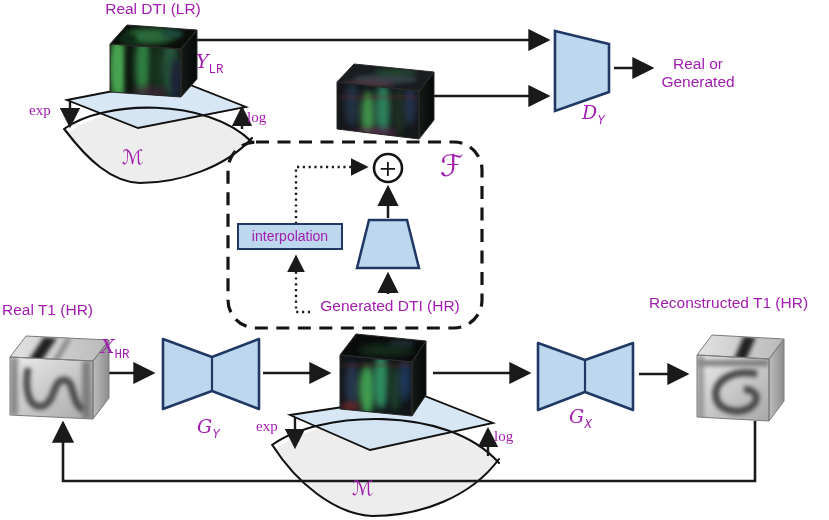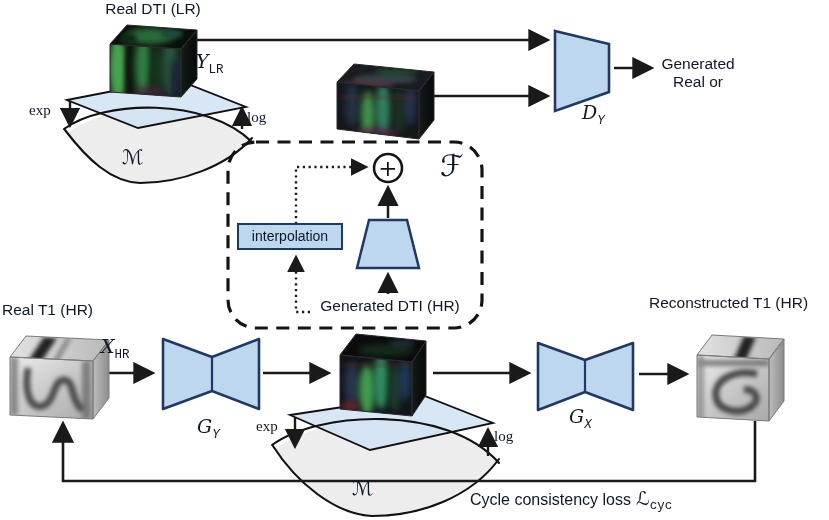--- a/index.html
+++ b/index.html
@@ -1,21 +1,21 @@
 <!DOCTYPE html>
 <html style="--node_fill: #bdd7ee; --node_stroke: #1f3864; --plane_fill: #cfe2f3; --manifold_fill: #ededed; --line_color: #1a1a1a; --dashed_color: #141414; --background: #ffffff;"><head>
 <meta charset="utf-8">
 <style>
   html,body{margin:0;padding:0;background:#fff;}
   .canvas{
     position:relative;width:829px;height:520px;background:var(--background,#fff);
     font-family:"Liberation Sans",sans-serif;color:#111;overflow:hidden;
   }
   .canvas svg{position:absolute;left:0;top:0;}
-  .lbl{position:absolute;white-space:nowrap;font-size:15.5px;line-height:1.15;color:#0f172a;}
+  .lbl{position:absolute;white-space:nowrap;font-size:15.5px;line-height:1.15;color:#a21caf;}
   .ctr{text-align:center;}
   .mathlbl{font-family:"DejaVu Serif",serif;font-style:italic;font-size:19px;}
   .mathlbl sub, .cyc sub{font-size:12.5px;font-style:normal;font-family:Liberation Mono, monospace;line-height:0;}
   .mathlbl sub.it{font-style:italic;}
   .script{font-family:"DejaVu Serif","DejaVu Sans",serif;font-style:normal;}
   .fun{font-size:30px;}
   .mman{font-size:20px;}
   .serifsm{font-family:Liberation Serif, serif;font-size:15px;}
   .interp-lbl{font-size:14px;width:104px;text-align:center;line-height:25px;}
   .twoline div{line-height:18px;}
@@ -267,37 +267,36 @@
       <polygon points="697,355 769,359 769,421 697,417"></polygon>
     </g>
   </g>
 </svg>
 
 <span class="lbl ctr" style="left:93px;top:0px;width:120px;">Real DTI (LR)</span>
 <span class="lbl mathlbl" style="left:196px;top:51px;"><i>Y</i><sub>LR</sub></span>
 
 <span class="lbl mathlbl" style="left:582px;top:102px;"><i>D</i><sub class="it">Y</sub></span>
 <span class="lbl ctr twoline" style="left:650px;top:55px;width:96px;">
+  <div>Real or</div>
   <div>Generated</div>
-  <div>Real or</div>
 </span>
 
 <span class="lbl script fun" style="left:440px;top:149px;">ℱ</span>
 <span class="lbl interp-lbl" style="left:238px;top:224px;">interpolation</span>
 <span class="lbl ctr" style="left:305px;top:297px;width:170px;">Generated DTI (HR)</span>
 
 <span class="lbl" style="left:2px;top:301px;">Real T1 (HR)</span>
 <span class="lbl mathlbl" style="left:101px;top:336px;"><i>X</i><sub>HR</sub></span>
 <span class="lbl mathlbl" style="left:197px;top:416px;"><i>G</i><sub class="it">Y</sub></span>
 <span class="lbl mathlbl" style="left:569px;top:406px;"><i>G</i><sub class="it">X</sub></span>
 <span class="lbl" style="left:649px;top:294px;">Reconstructed T1 (HR)</span>
 
 <span class="lbl serifsm" style="left:29px;top:102px;">exp</span>
 <span class="lbl serifsm" style="left:247px;top:109px;">log</span>
 <span class="lbl script mman" style="left:122px;top:146px;">ℳ</span>
 
 <span class="lbl serifsm" style="left:256px;top:418px;">exp</span>
 <span class="lbl serifsm" style="left:494px;top:428px;">log</span>
 <span class="lbl script mman" style="left:352px;top:477px;">ℳ</span>
 
-<span class="lbl cyc" style="left:470px;top:488px;"><span class="pfx">Cycle consistency loss</span><span class="script">ℒ</span><sub>cyc</sub></span>
 
 </div>
 
 </body></html>

